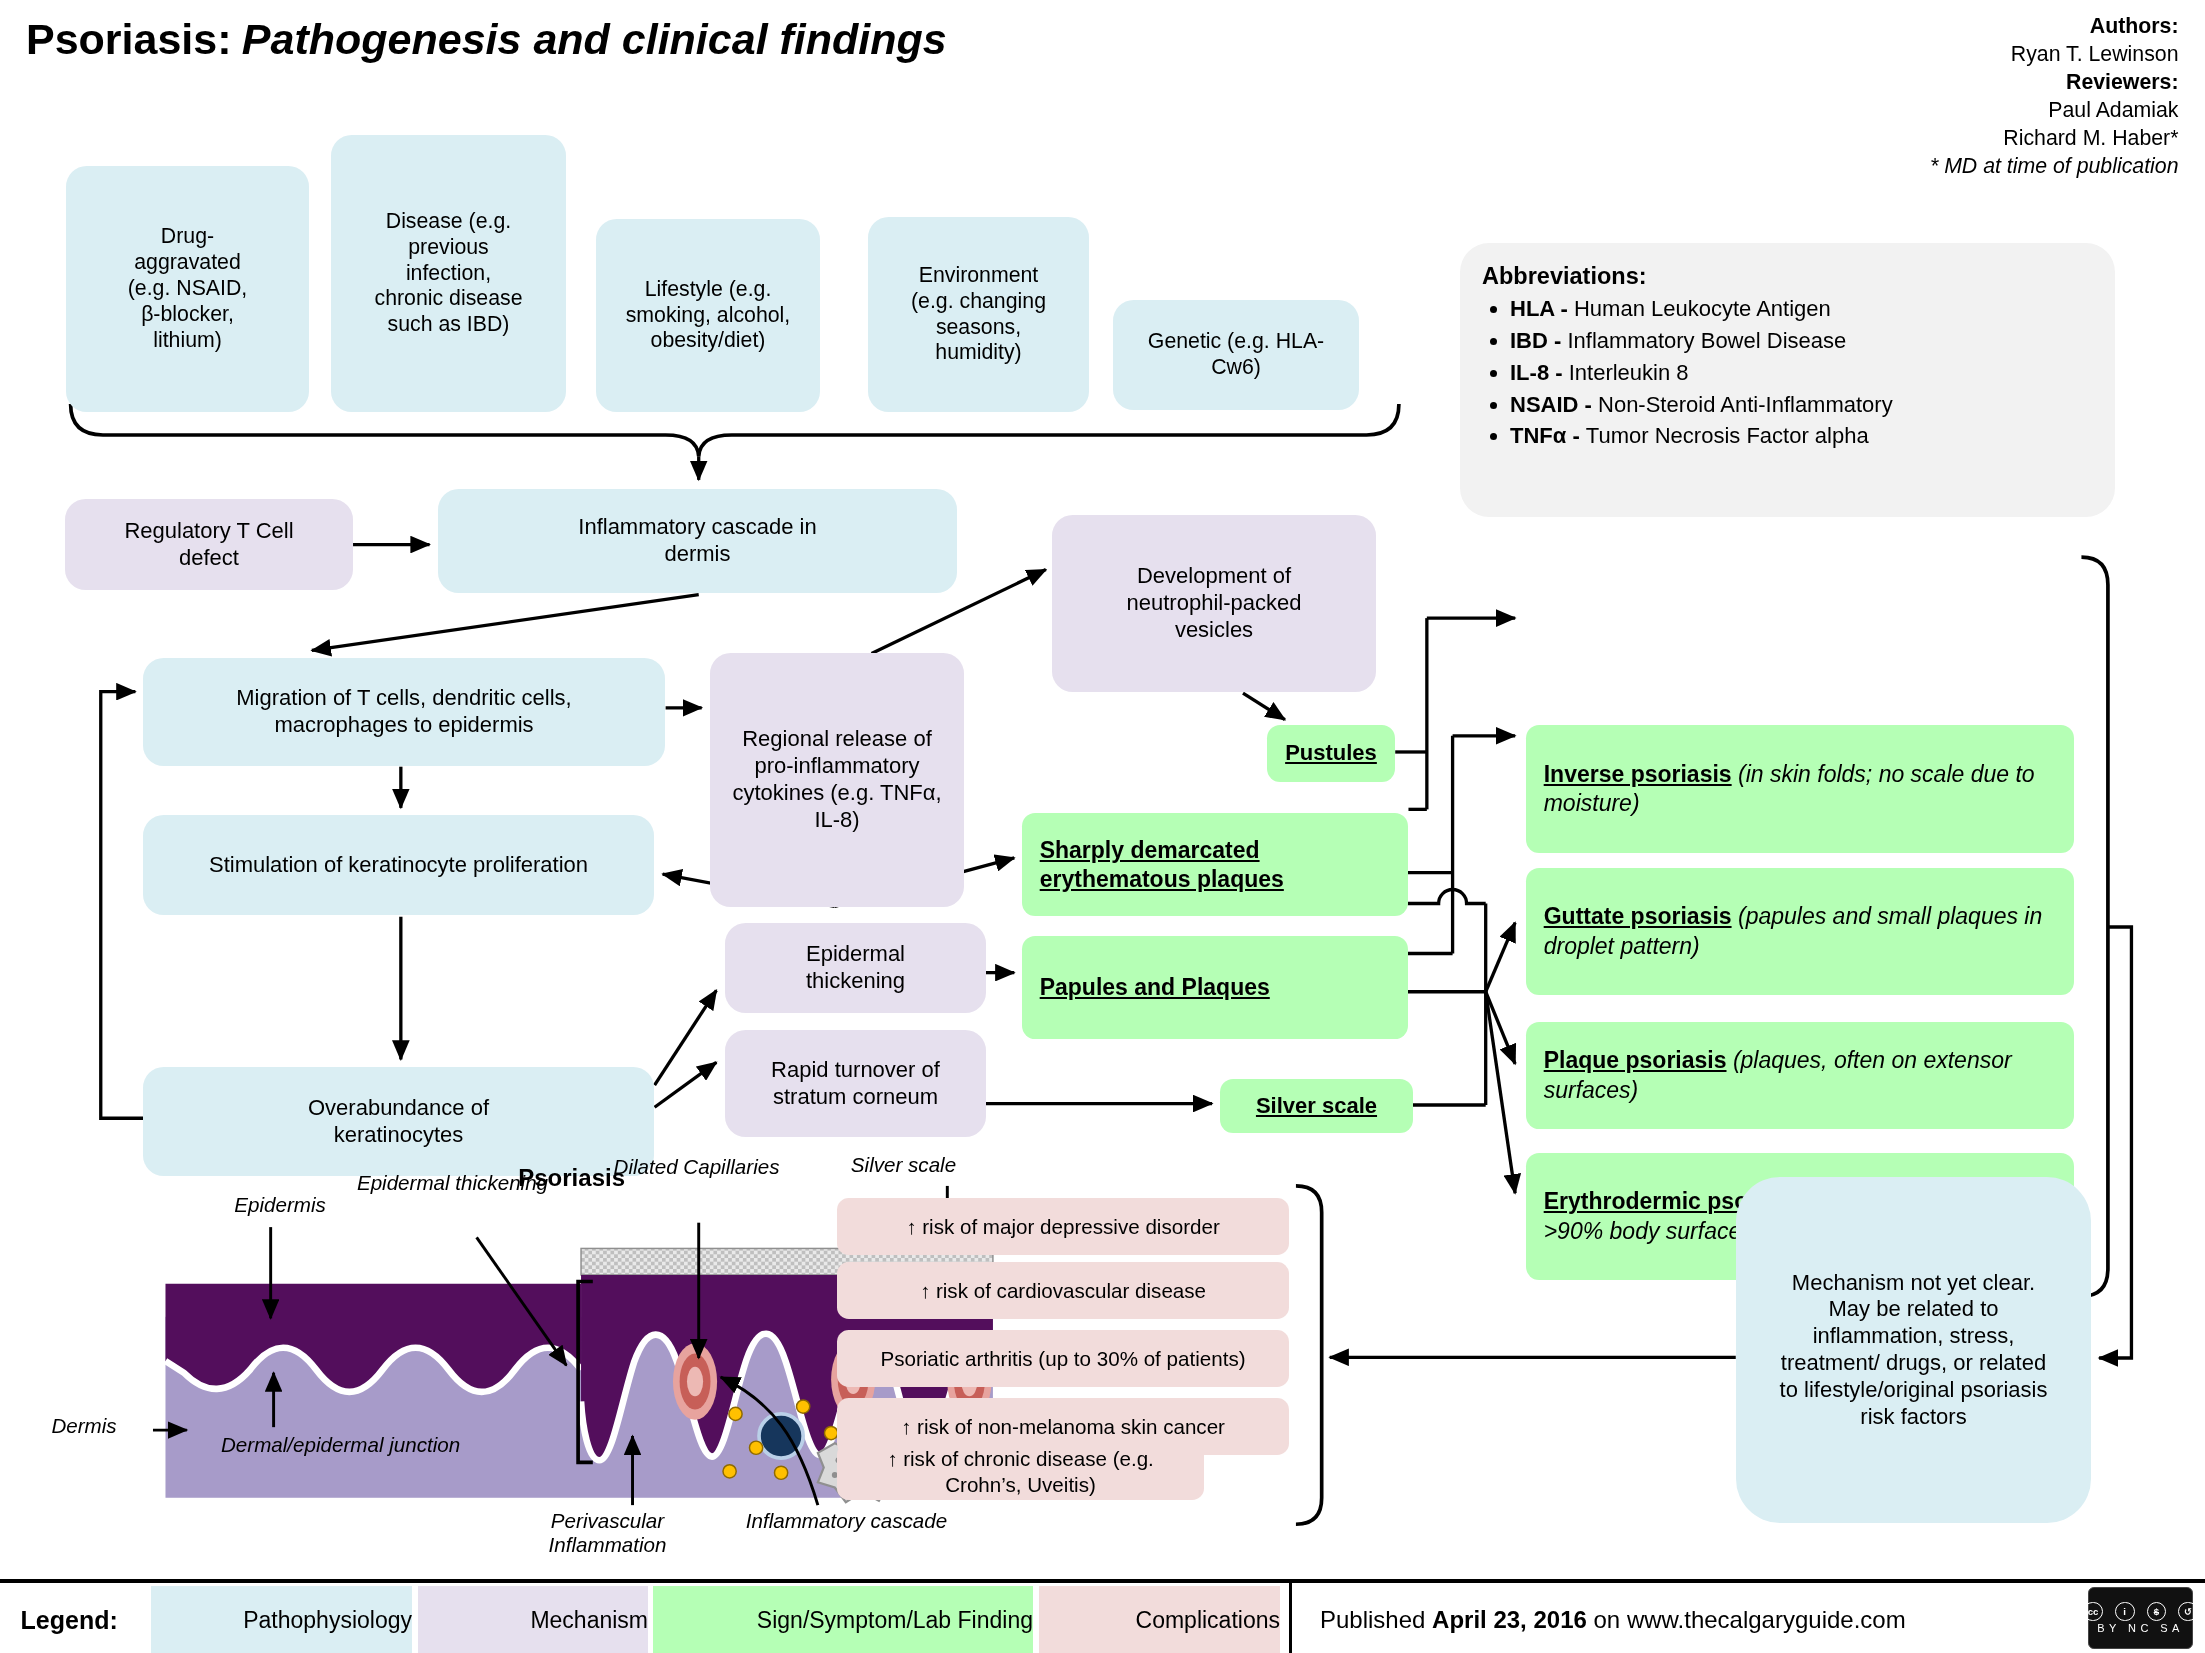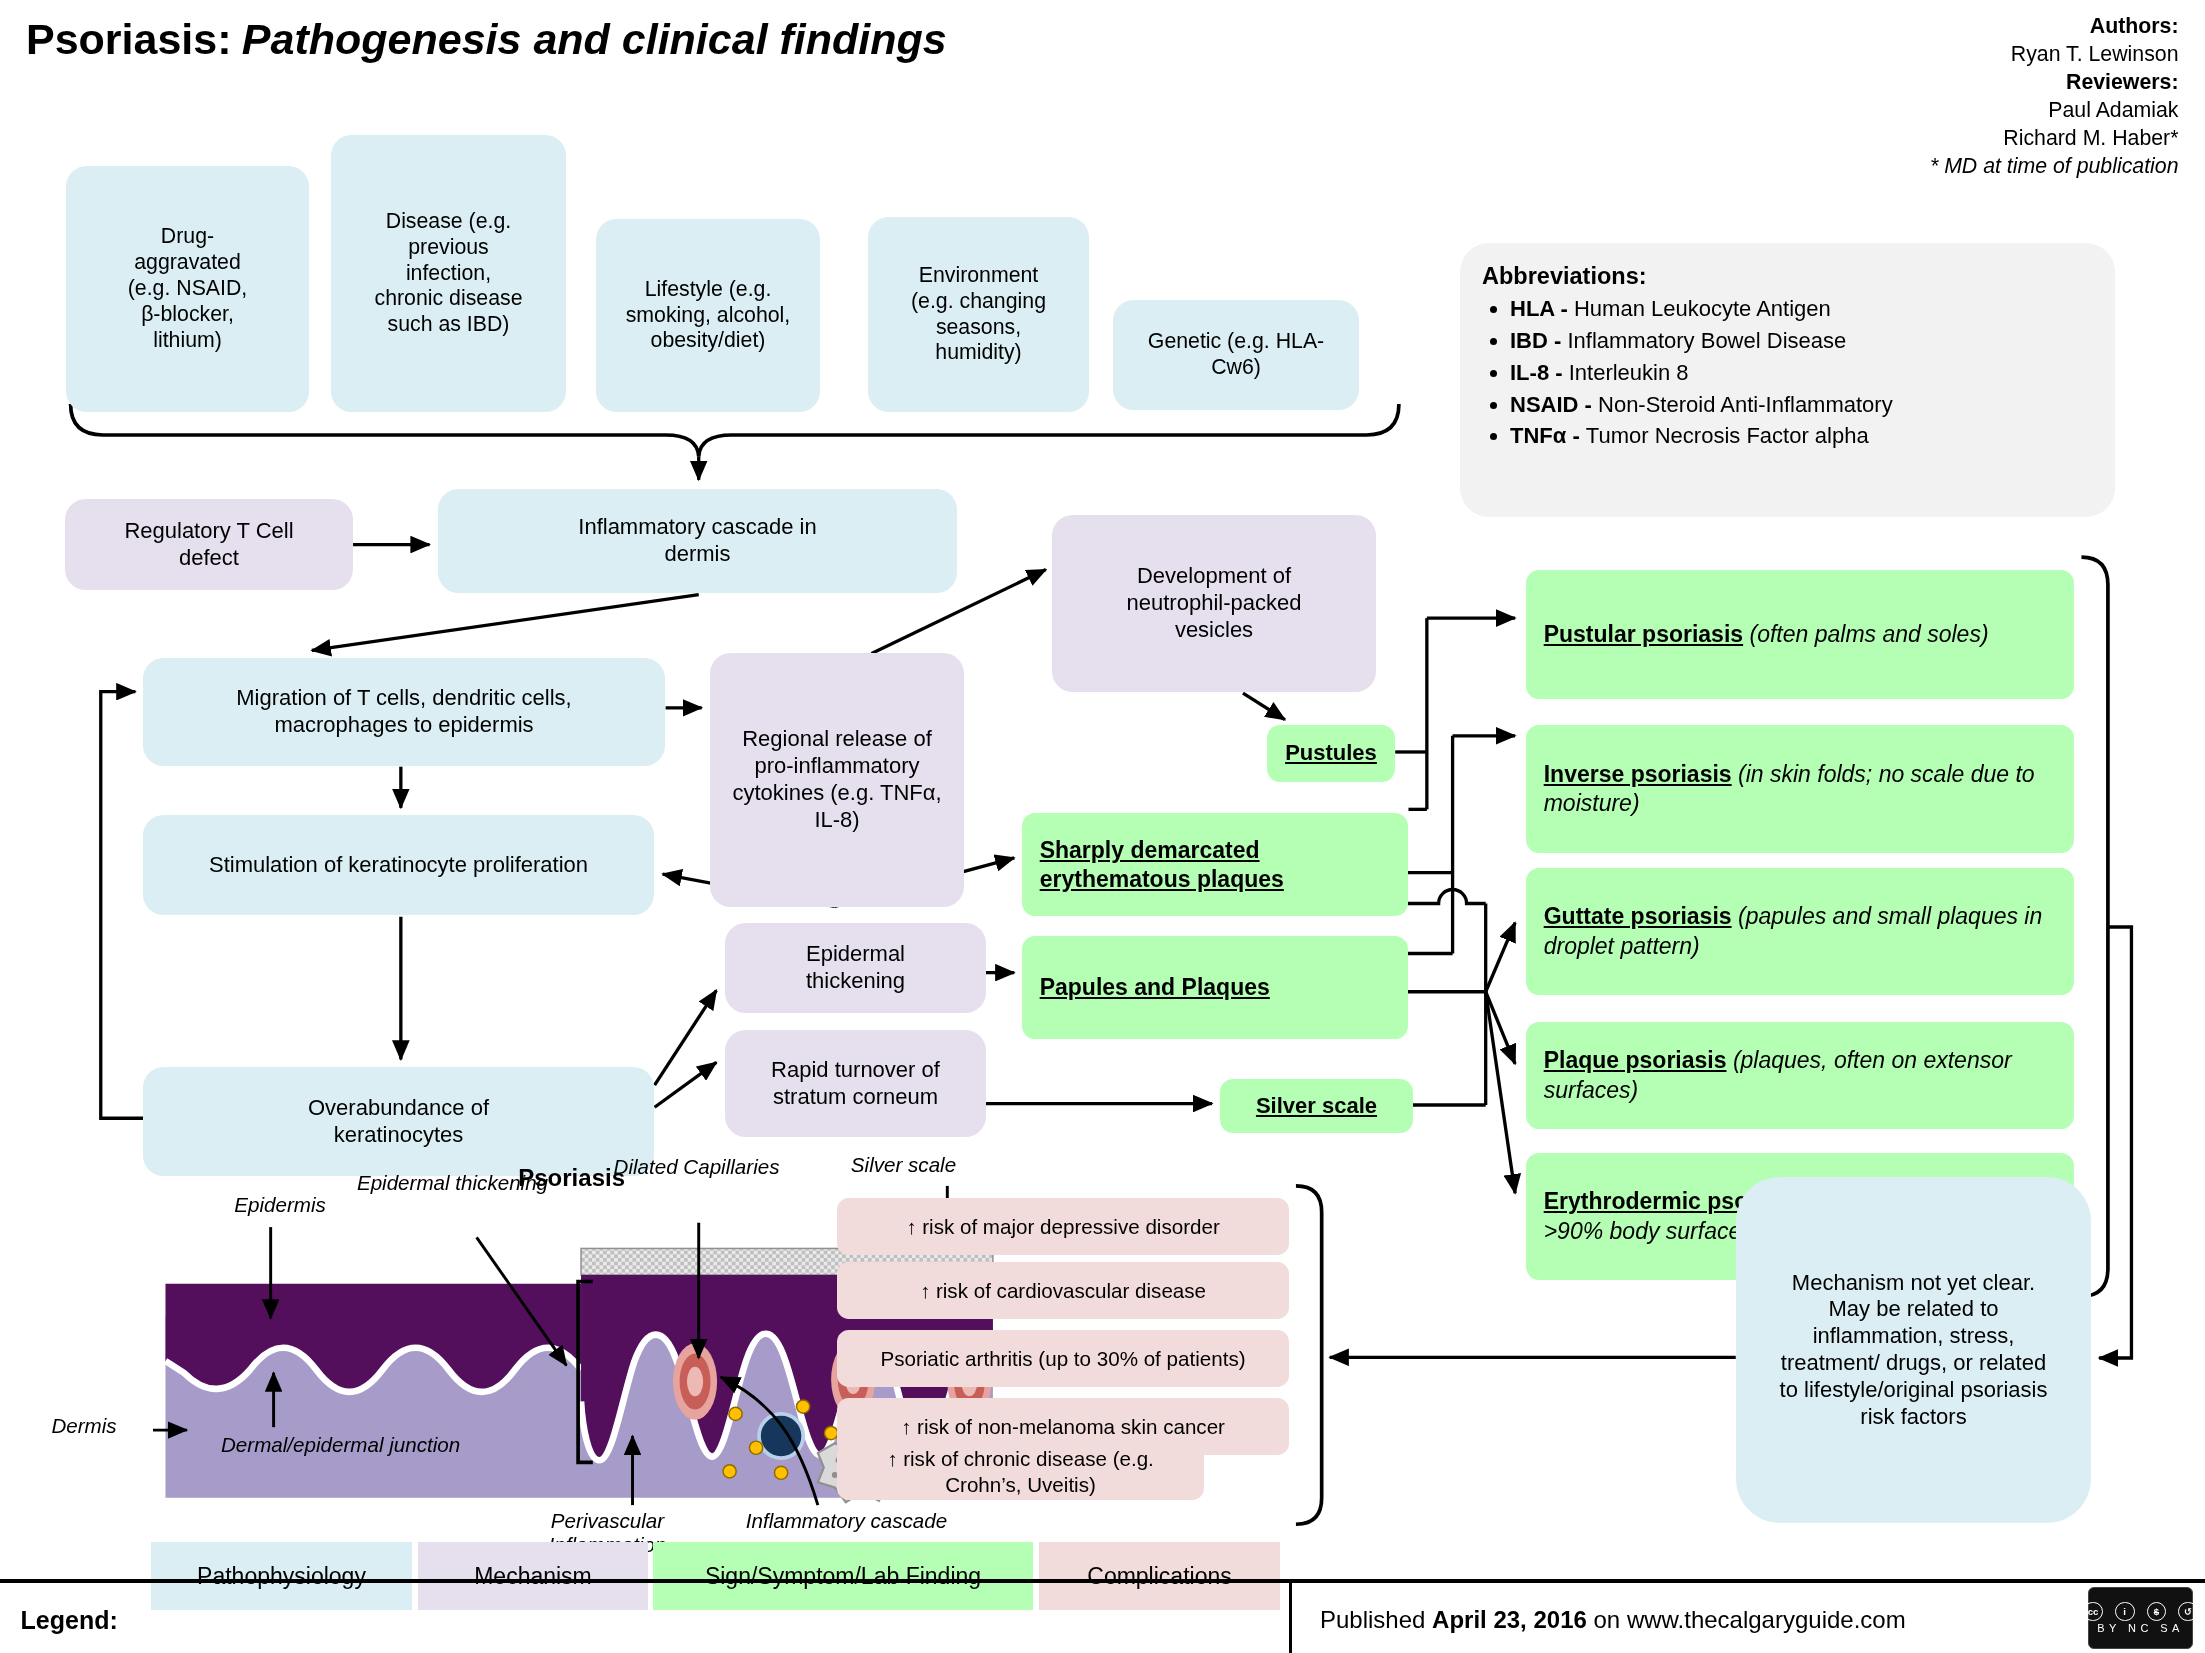--- a/index.html
+++ b/index.html
@@ -22,21 +22,21 @@
   #credits .bold{font-weight:700}
   #credits .note{font-style:italic}
   #abbrev{left:1460px;top:243px;width:655px;height:274px;padding:19px 22px;flex-direction:column}
   #abbrev .abt{font-weight:700;font-size:23.5px;margin-bottom:2.9px}
   #abbrev ul{margin:0;padding-left:28px;font-size:22px}
   #abbrev li{margin:5.1px 0}
   #abbrev .term{font-weight:700}
   .ill-label{position:absolute;z-index:2;font-style:italic;font-size:20.6px;line-height:1.18;text-align:center}
   #ill-title{position:absolute;z-index:2;font-weight:700;font-size:24px;text-align:right}
   #legend-rule{position:absolute;left:0;top:1579px;width:2205px;height:3.7px;background:#000;z-index:3}
-  .lg-cell{position:absolute;top:1542px;height:68px;display:flex;align-items:center;justify-content:center;
+  .lg-cell{position:absolute;top:1586px;height:68px;display:flex;align-items:center;justify-content:flex-end;
            font-size:23px;z-index:2}
   #lg-label{position:absolute;left:20.6px;top:1586px;height:68px;display:flex;align-items:center;
             font-weight:700;font-size:25px;z-index:2}
   #lg-div{position:absolute;left:1289px;top:1582px;width:2.9px;height:71px;background:#000;z-index:3}
   #published{position:absolute;left:1320px;top:1586px;height:68px;display:flex;align-items:center;
              font-size:24px;z-index:2;white-space:pre}
   #published .bold{font-weight:700}
   #ccbadge{position:absolute;left:2088px;top:1587px;width:103px;height:60px;background:#111;border:1.5px solid #444;
            border-radius:5.9px;z-index:2;display:flex;flex-direction:column;align-items:center;justify-content:center}
   #ccbadge .row{display:flex;gap:12px}
@@ -246,23 +246,20 @@
   <div class="bx grn leftal" style="left:1022px;top:813px;width:386px;height:103px;font-size:23px;padding-left:17.7px">
       <span class="fname" style="max-width:346px;display:inline-block">Sharply demarcated erythematous plaques</span>
     </div>
   <div class="bx grn leftal" style="left:1022px;top:936px;width:386px;height:103px;font-size:23px;padding-left:17.7px">
       <span class="fname">Papules and Plaques</span>
     </div>
   <div class="bx grn" style="left:1220px;top:1079px;width:193px;height:54px">
       <span class="fname">Silver scale</span>
     </div>
 
-  <div class="bx grn leftal type" style="left:1526px;top:570px;width:548px;height:129px;padding-left:17.7px">
-      <span><span class="fname">Pustular psoriasis</span> <span class="fdesc">(often palms and soles)</span></span>
-    </div>
   <div class="bx grn leftal type" style="left:1526px;top:725px;width:548px;height:128px;padding-left:17.7px">
       <span><span class="fname">Inverse psoriasis</span> <span class="fdesc">(in skin folds; no scale due to moisture)</span></span>
     </div>
   <div class="bx grn leftal type" style="left:1526px;top:868px;width:548px;height:127px;padding-left:17.7px">
       <span><span class="fname">Guttate psoriasis</span> <span class="fdesc">(papules and small plaques in droplet pattern)</span></span>
     </div>
   <div class="bx grn leftal type" style="left:1526px;top:1022px;width:548px;height:107px;padding-left:17.7px">
       <span><span class="fname">Plaque psoriasis</span> <span class="fdesc">(plaques, often on extensor surfaces)</span></span>
     </div>
   <div class="bx grn leftal type" style="left:1526px;top:1153px;width:548px;height:127px;padding-left:17.7px">

